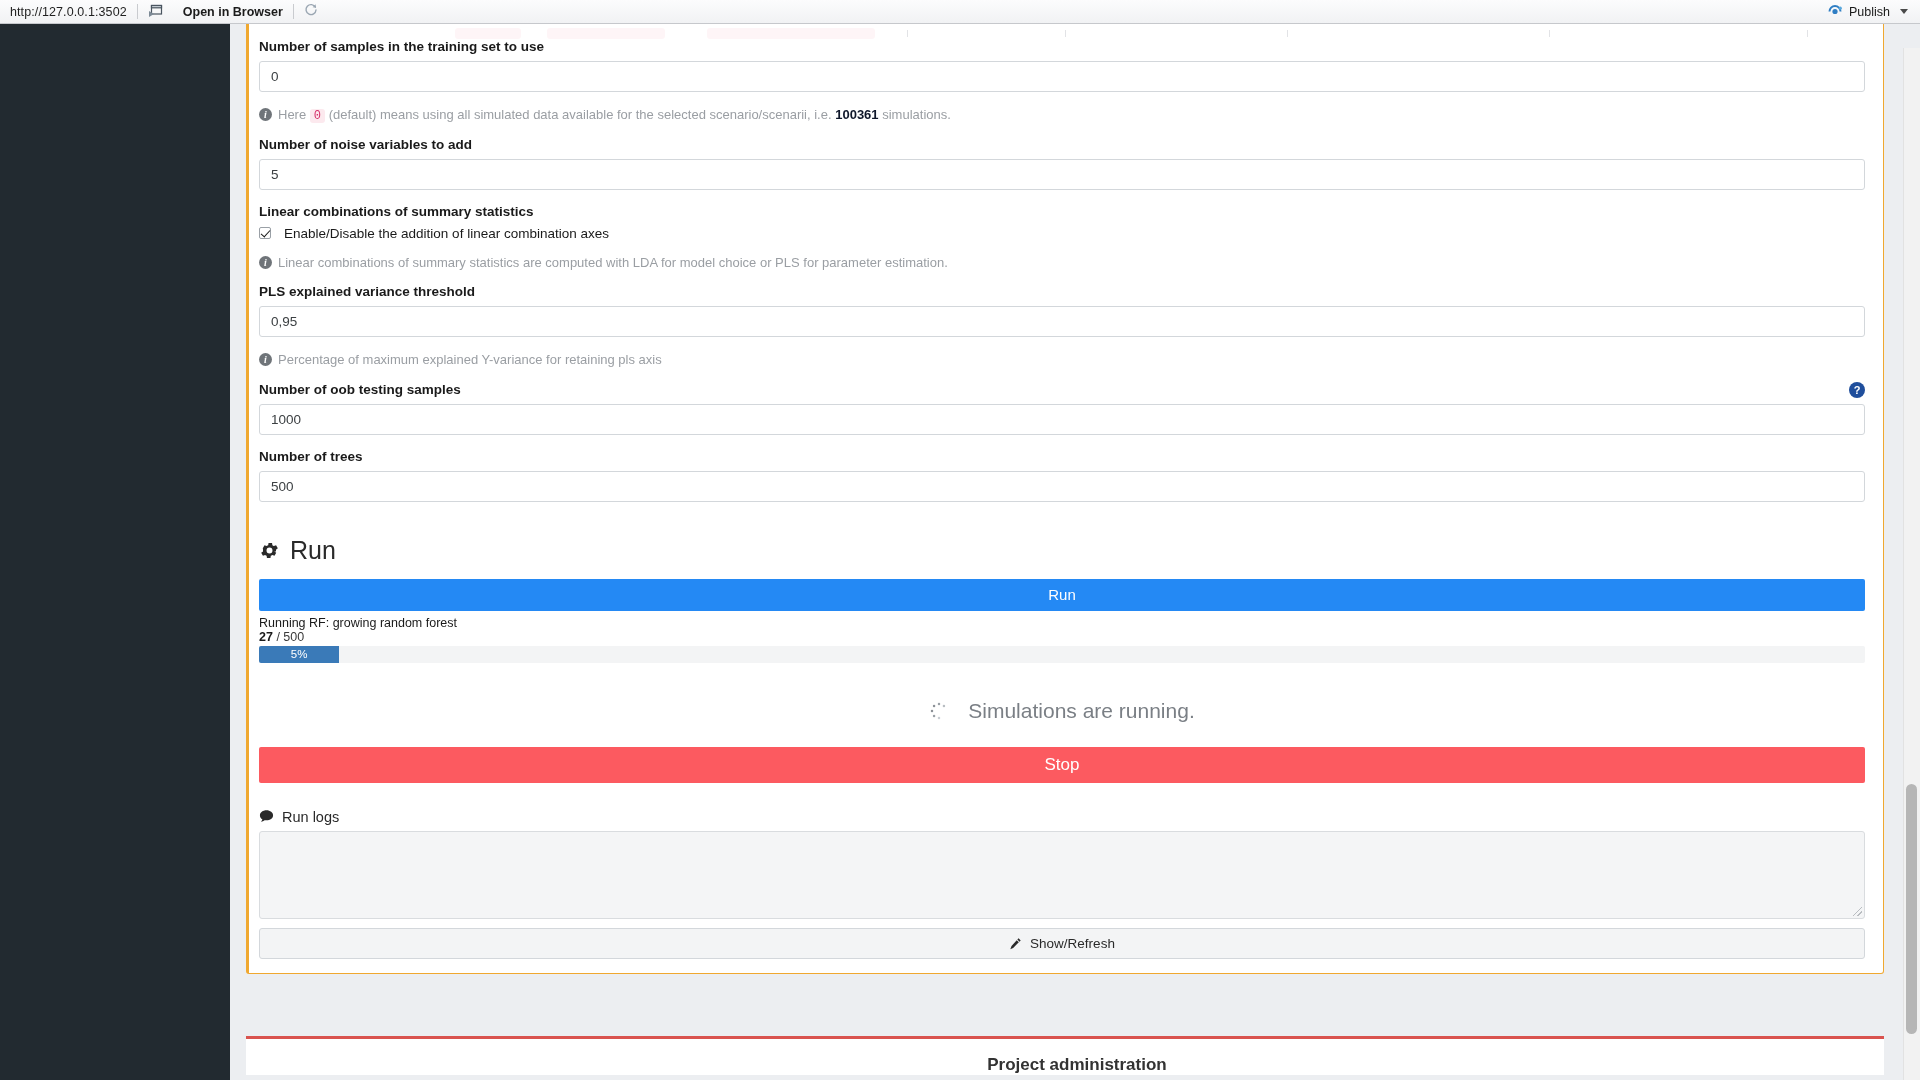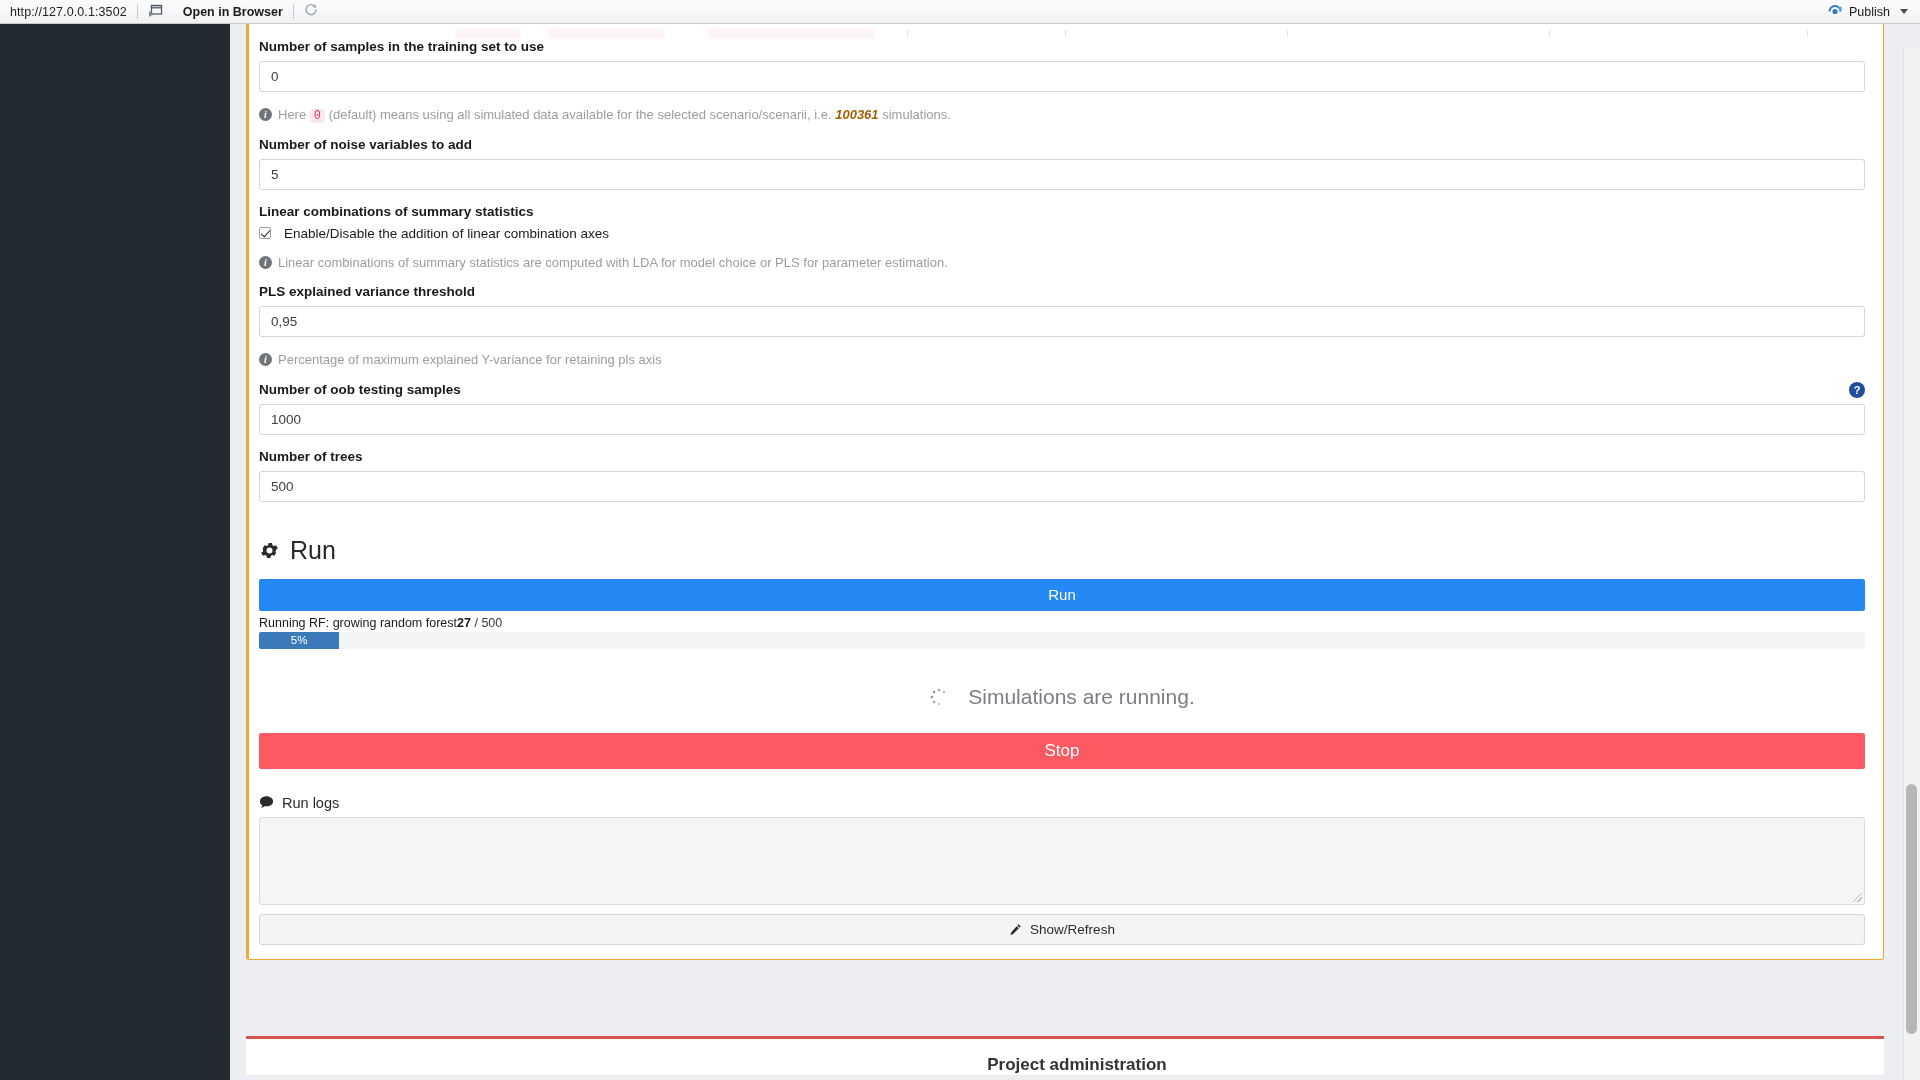--- a/index.html
+++ b/index.html
@@ -105,21 +105,21 @@
     background: #ffffff;
     font-size: 13.5px; color: #3c4043;
     padding: 0 11px; line-height: 29px;
     margin-bottom: 14px;
   }
   .help-note {
     display: flex; align-items: flex-start; gap: 6px;
     font-size: 13px; color: #9a9ea3;
     margin: 0 0 13px 0; line-height: 1.35;
   }
-  .help-note b { color: #a16207; font-weight: bold; font-style: italic; }
+  .help-note b { color: #0f172a; font-weight: bold; }
   .code-pink {
     background: #fce9ee; color: #d6336c;
     border-radius: 3px; padding: 0 4px;
     font-family: "Liberation Mono", monospace; font-size: 12px;
   }
   .info-dot {
     flex: 0 0 auto; width: 13px; height: 13px; border-radius: 50%;
     background: #6f7479; color: #ffffff;
     font-size: 10px; font-weight: bold; font-style: italic;
     display: flex; align-items: center; justify-content: center;
@@ -174,22 +174,22 @@
     width: 100%; height: 36px;
     background: #fc5a60; color: #ffffff;
     border: none; border-radius: 2px;
     font-size: 17px; font-family: "Liberation Sans", sans-serif;
     cursor: pointer; display: block;
     margin: 24px 0 0 0;
   }
 
   .prog-wrap { margin-top: 5px; }
   .prog-top {
-    display: flex; align-items: baseline; 
-    font-size: 12.5px; color: #1a1a1a; margin-bottom: 2px;
+    display: flex; align-items: baseline; justify-content: space-between;
+    font-size: 12.5px; color: #1a1a1a; margin-bottom: 2px; flex-direction: column;
   }
   .prog-top .cnt { font-size: 12.5px; color: #3a3a3a; }
   .prog-top .cnt b { font-weight: bold; color: #1a1a1a; }
   .prog-track {
     width: 100%; height: 17px;
     background: #f3f4f5; border-radius: 2px; overflow: hidden;
   }
   .prog-fill {
     height: 100%; background: #3a7ab8; color: #ffffff;
     font-size: 11.5px; display: flex; align-items: center;

